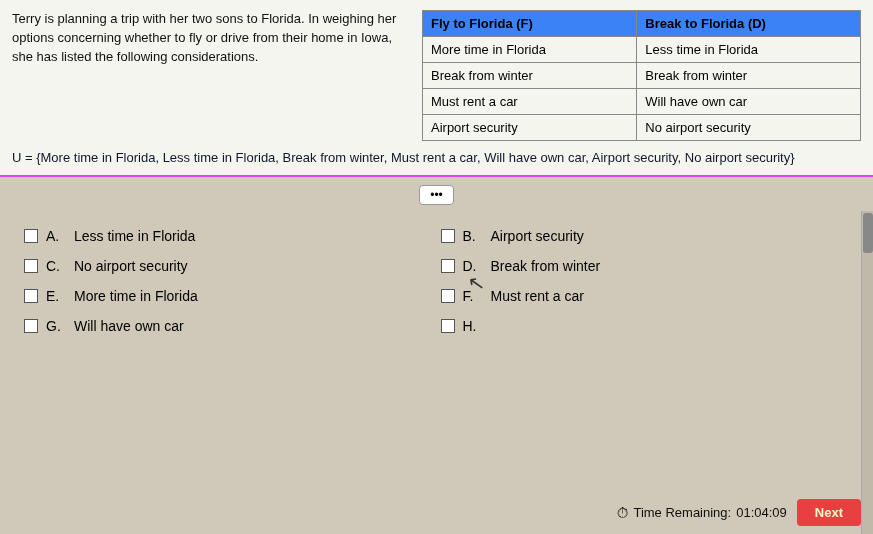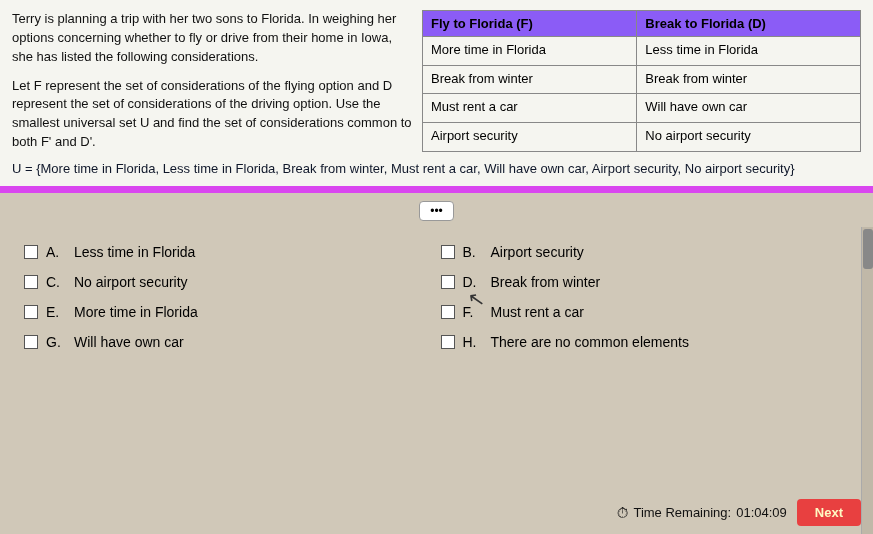--- a/index.html
+++ b/index.html
@@ -10,21 +10,21 @@
       width: 873px;
       height: 534px;
       overflow: hidden;
       display: flex;
       flex-direction: column;
     }
 
     .top-section {
       background: #f5f5f0;
       padding: 10px 12px 8px 12px;
-      border-bottom: 7px solid #d946ef;
+      border-bottom: 2px solid #d946ef;
     }
 
     .top-content {
       display: flex;
       gap: 0;
     }
 
     .problem-text {
       flex: 0 0 410px;
       font-size: 13px;
@@ -46,21 +46,21 @@
 
     .comparison-table th, .comparison-table td {
       border: 1px solid #888;
       padding: 5px 8px;
       vertical-align: top;
       background: #f5f5f0;
     }
 
     .comparison-table th {
       font-weight: bold;
-      background: #8b5cf6;
+      background: #3b82f6;
       text-align: left;
     }
 
     .universal-set {
       margin-top: 8px;
       font-size: 13px;
       color: #0f172a;
       line-height: 1.4;
     }
 
@@ -179,21 +179,20 @@
       border-radius: 3px;
     }
   </style>
 </head>
 <body>
 
 <div class="top-section">
   <div class="top-content">
     <div class="problem-text">
       <p>Terry is planning a trip with her two sons to Florida. In weighing her options concerning whether to fly or drive from their home in Iowa, she has listed the following considerations.</p>
-      <p>Let F represent the set of considerations of the flying option and D represent the set of considerations of the driving option. Use the smallest universal set U and find the set of considerations common to both F' and D'.</p>
     </div>
     <table class="comparison-table">
       <thead>
         <tr>
           <th>Fly to Florida (F)</th>
           <th>Break to Florida (D)</th>
         </tr>
       </thead>
       <tbody id="table-body">
       <tr>
@@ -255,21 +254,20 @@
         <span>Must rent a car</span>
       </div>
       <div class="answer-item">
       <span class="answer-checkbox"></span>
       <span class="answer-label-letter">G.</span>
       <span>Will have own car</span>
     </div>
       <div class="answer-item">
         <span class="answer-checkbox"></span>
         <span class="answer-label-letter">H.</span>
-        <span>There are no common elements</span>
       </div>
     </div>
   <div class="cursor-arrow">↖</div>
 
   <div class="footer-row">
     <div class="time-remaining">
       <span class="clock-icon">⏱</span>
       <span>Time Remaining:</span>
       <span>01:04:09</span>
     </div>

